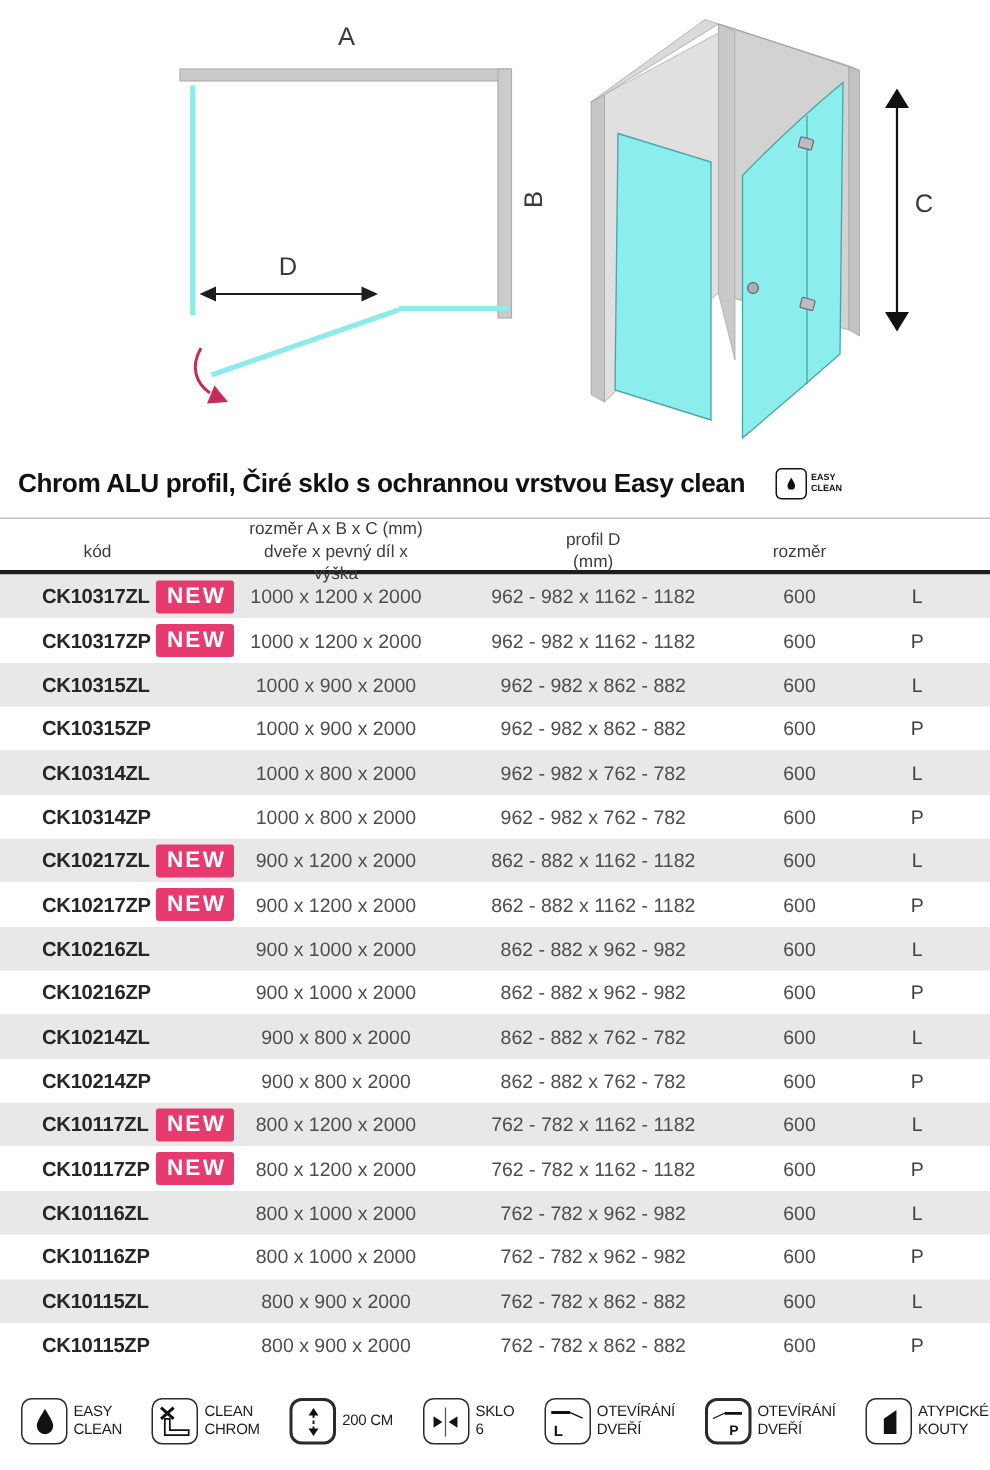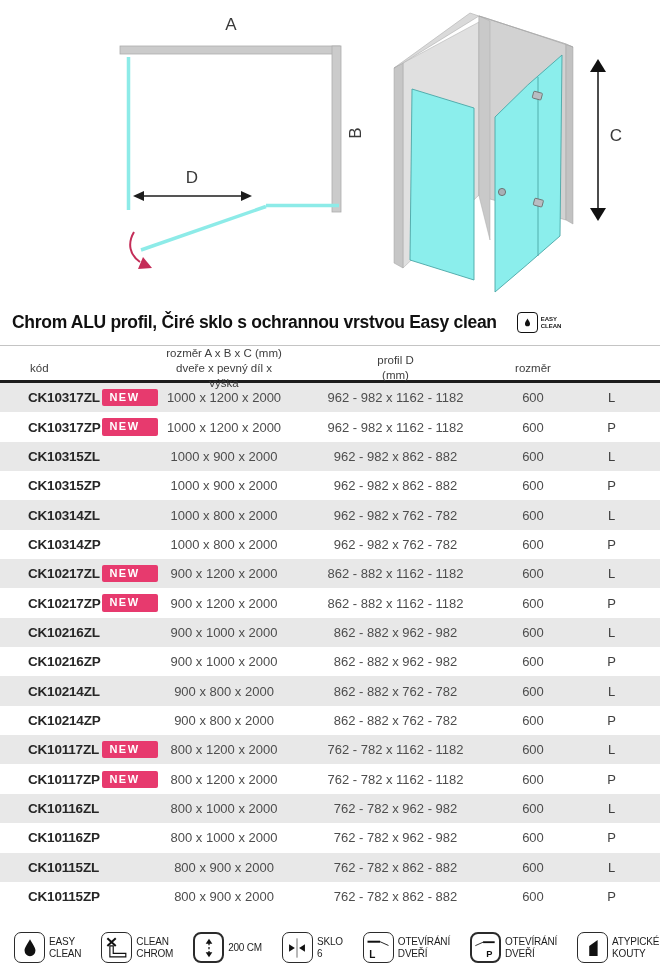--- a/index.html
+++ b/index.html
@@ -18,28 +18,28 @@
     display:flex;align-items:center;justify-content:center;}
   #title-badge .tb-text{font-size:6px;line-height:1.15;color:#111;font-weight:bold;}
   
   #spec-table{position:absolute;top:345px;left:0;width:660px;}
   .grid-cols{display:grid;grid-template-columns:100px 60px 128px 215px 60px 1fr;}
   #table-header{
     border-top:1px solid #c4c4c4;border-bottom:3px solid #1d1d1d;
     height:34px;align-items:center;font-size:11.5px;color:#3d3d3d;line-height:1.3;
   }
   #table-header .hc{text-align:center;}
-  #table-header .hc-first{text-align:left;padding-left:30px;}
+  #table-header .hc-first{text-align:center;padding-left:30px;}
   .row{height:29.35px;align-items:center;}
   .row:nth-child(odd){background:#e8e8e8;}
   .c-code{padding-left:28px;font-weight:bold;font-size:13.5px;color:#262626;letter-spacing:-0.2px;}
   .c-badge{display:flex;justify-content:center;}
   .new-badge{
-    visibility:hidden;background:#e73a6e;color:#fff;font-size:11px;font-weight:bold;
-    letter-spacing:1.5px;padding:2px 18px 2px 7px;border-radius:2px;line-height:1.2;
+    visibility:hidden;background:#e73a6e;color:#fff;font-size:15px;font-weight:bold;
+    letter-spacing:1.5px;padding:2px 5px 2px 7px;border-radius:2px;line-height:1.2;
   }
   .new-badge.show{visibility:visible;}
   .c-dim,.c-adj,.c-entry,.c-door{text-align:center;font-size:13px;color:#4d4d4d;}
   .c-door{color:#3f3f3f;}
   
   #legend{position:absolute;top:932px;left:14px;display:flex;gap:20px;}
   .lg-item{display:flex;align-items:center;gap:4px;}
   .lg-box{width:31px;height:31px;border:1.4px solid #2b2b2b;border-radius:7px;
     display:flex;align-items:center;justify-content:center;box-sizing:border-box;flex:0 0 auto;}
   .lg-box.bold{border-width:2.6px;border-radius:8px;}

